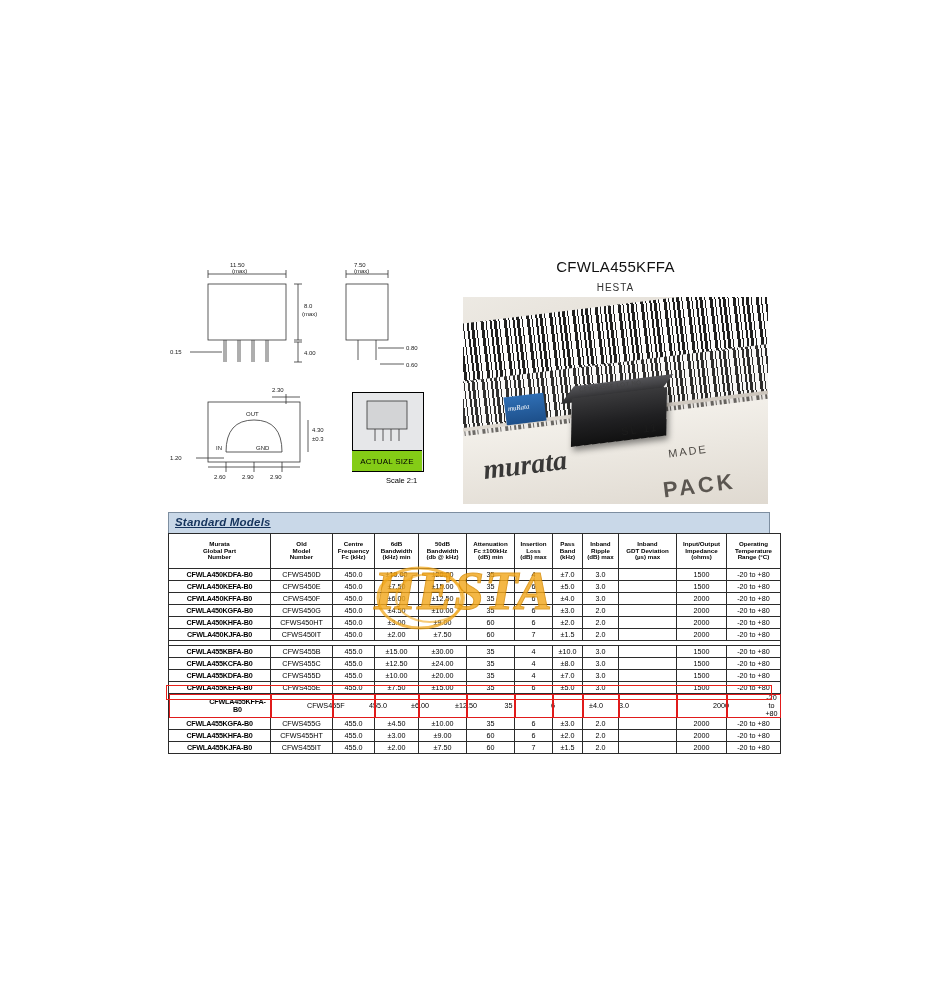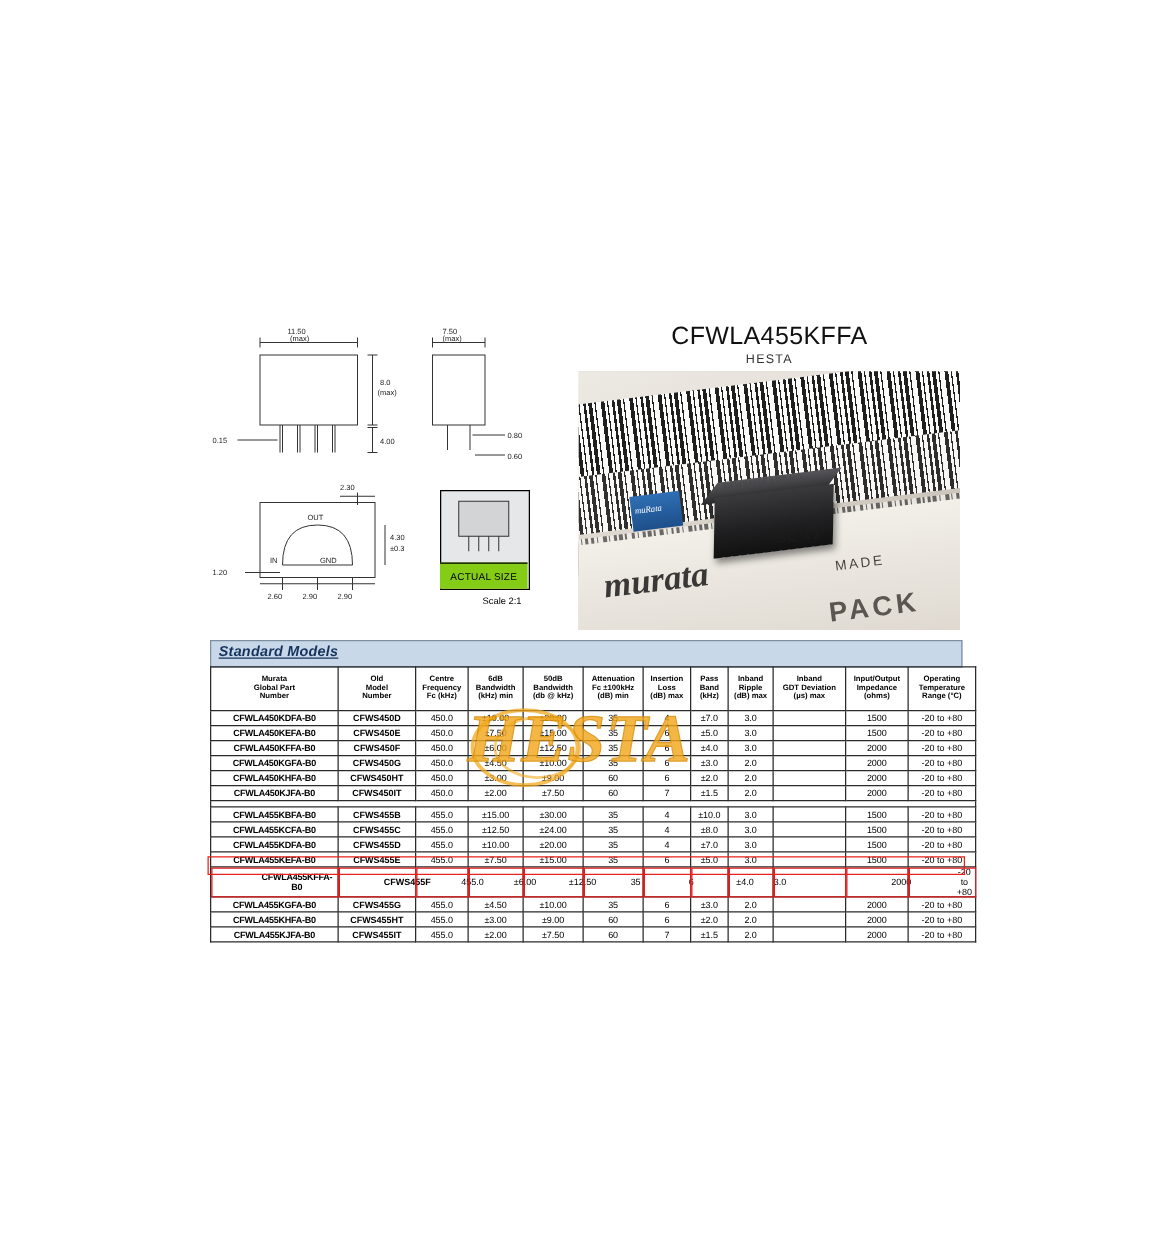--- a/index.html
+++ b/index.html
@@ -21,21 +21,21 @@
   .as-label{
     position:absolute;left:352px;top:450px;width:70px;height:20px;
     border-top:1px solid #000;background:#84cc16;
     font-size:8px;display:flex;align-items:center;justify-content:center;letter-spacing:.2px;
   }
   .scale-txt{position:absolute;left:386px;top:476px;font-size:7.5px;color:#000;}
 
   
   .part-title{
     position:absolute;left:463px;top:258px;width:305px;text-align:center;
-    font-size:20px;letter-spacing:.3px;color:#111;
+    font-size:15px;letter-spacing:.3px;color:#111;
   }
   .part-sub{
     position:absolute;left:463px;top:282px;width:305px;text-align:center;
     font-size:10px;color:#333;letter-spacing:1px;
   }
   .photo{
     position:absolute;left:463px;top:297px;width:305px;height:207px;overflow:hidden;
     background:#cfc9c2;
   }
   .photo .bg{
@@ -119,21 +119,21 @@
     border-collapse:collapse;font-size:7.2px;color:#000;table-layout:fixed;border-radius:21px;
   }
   table.models th,table.models td{
     border:1px solid #2b2b2b;padding:0;height:11px;text-align:center;
     line-height:1.08;
   }
   table.models thead th{
     font-size:6.2px;font-weight:bold;height:32px;vertical-align:middle;padding:1px 0;
   }
   table.models td.part{font-weight:bold;font-size:7.2px;letter-spacing:-.2px;}
-  table.models td.old{font-weight:bold;font-size:7.2px;margin-top:14px;}
+  table.models td.old{font-weight:normal;font-size:7.2px;margin-top:14px;}
   tr.spacer td{height:4px;border-left:1px solid #2b2b2b;border-right:1px solid #2b2b2b;
     border-top:1px solid #2b2b2b;border-bottom:1px solid #2b2b2b;}
   tr.hl td{outline:1.6px solid #e01b1b;outline-offset:-1px;padding-left:36px;}
   tr.hl{position:relative;}
   .hl-box{
     position:absolute;left:166px;top:685px;width:604px;height:13px;
     border:1.5px solid #e8211a;pointer-events:none;
   }
 
   

